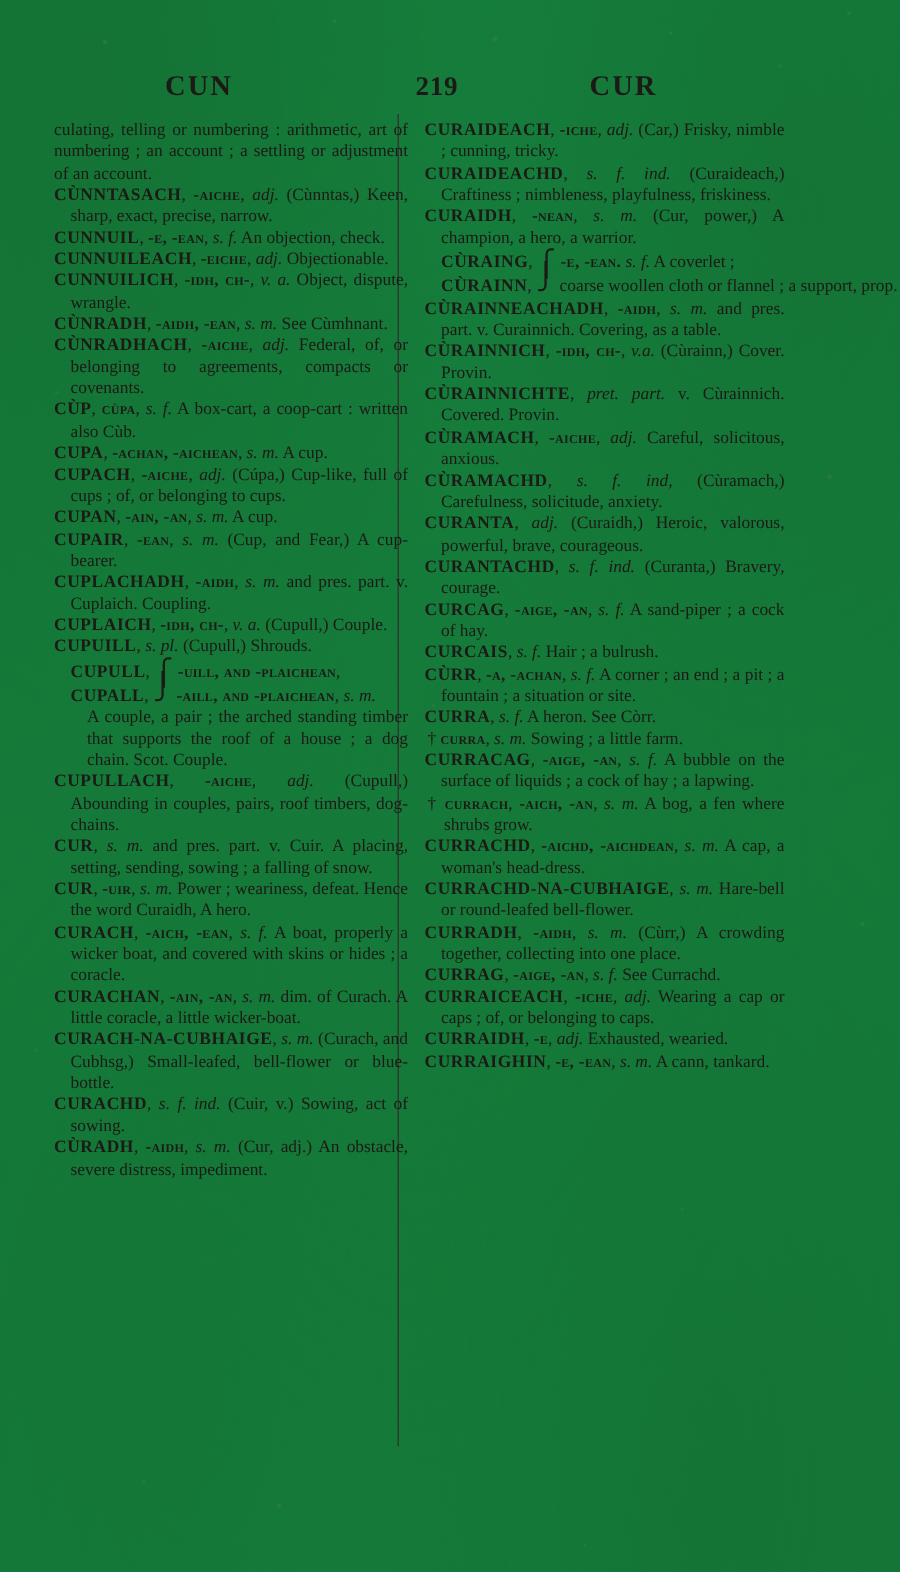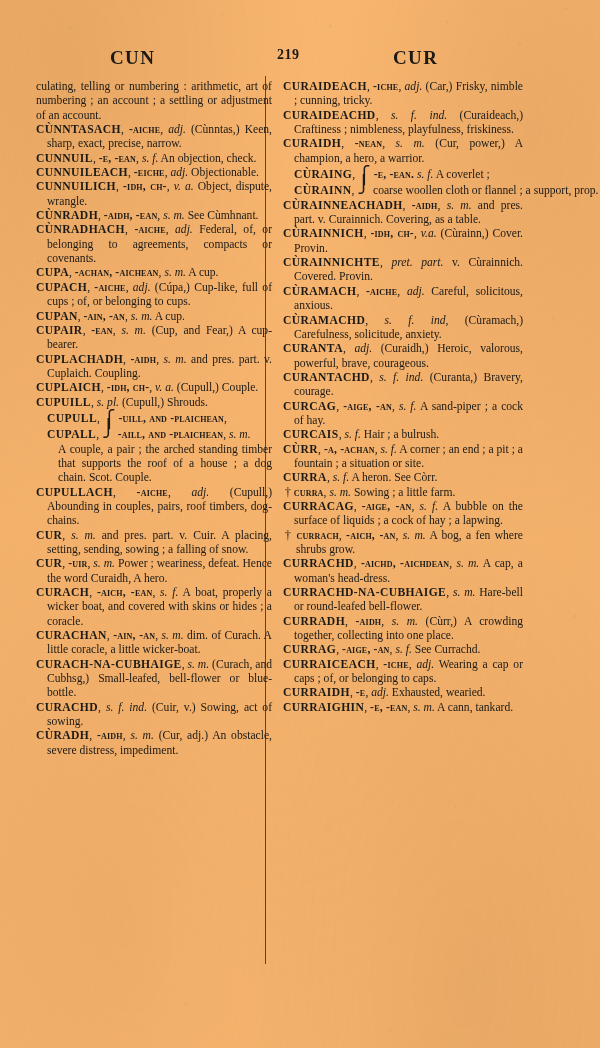--- a/index.html
+++ b/index.html
@@ -44,21 +44,21 @@
     z-index: 5;
   }
   .rh {
     position: absolute;
     font-size: 19px;
     font-weight: bold;
     letter-spacing: 1.4px;
     white-space: nowrap;
   }
   .rh-left  { left: 110px; }
-  .rh-mid   { left: 277px; font-size: 14px; letter-spacing: .5px; }
+  .rh-mid   { left: 277px; font-size: 18px; letter-spacing: .5px; }
   .rh-right { left: 393px; }
 
   .cols {
     position: absolute;
     top: 80px;
     left: 0;
     width: 600px;
     z-index: 5;
   }
   .col {
@@ -107,21 +107,21 @@
     position: relative;
     padding-left: 11px;
   }
   .bg-rows { display: block; }
   .bg-row { white-space: nowrap; }
   .bg-tail { display: block; }
 </style>
 </head>
 <body>
 
-<div id="page" style="background: #fdba74; color: rgb(28, 26, 22);">
+<div id="page" style="background: #15803d; color: rgb(28, 26, 22);">
 
   <svg id="specks" viewBox="0 0 600 1048" preserveAspectRatio="none">
     <g fill="#9c8c68">
       <circle cx="70" cy="28" r="1.5" opacity=".35"></circle>
       <circle cx="223" cy="14" r="1.1" opacity=".3"></circle>
       <circle cx="330" cy="26" r="1.7" opacity=".28"></circle>
       <circle cx="447" cy="22" r="1.2" opacity=".33"></circle>
       <circle cx="520" cy="44" r="1.6" opacity=".25"></circle>
       <circle cx="566" cy="9" r="1.3" opacity=".3"></circle>
       <circle cx="38" cy="262" r="1.4" opacity=".25"></circle>
@@ -146,20 +146,21 @@
 
   <div class="cols">
     <div class="col col-left" id="colLeft">
         <p class="entry" style="text-indent: 0px; padding-left: 0px;"><span>culating, telling or numbering : arithmetic, art of numbering ; an account ; a settling or adjustment of an account.</span></p>
         <p class="entry"><span class="hw">CÙNNTASACH</span>, <span class="sc">-aiche</span>, <span class="it">adj.</span>  <span>(Cùnntas,)</span> <span>Keen, sharp, exact, precise, narrow.</span></p>
         <p class="entry"><span class="hw">CUNNUIL</span>, <span class="sc">-e, -ean</span>, <span class="it">s. f.</span> <span>An objection, check.</span></p>
         <p class="entry"><span class="hw">CUNNUILEACH</span>, <span class="sc">-eiche</span>, <span class="it">adj.</span> <span>Objectionable.</span></p>
         <p class="entry"><span class="hw">CUNNUILICH</span>, <span class="sc">-idh, ch-</span>, <span class="it">v. a.</span> <span>Object, dispute, wrangle.</span></p>
         <p class="entry"><span class="hw">CÙNRADH</span>, <span class="sc">-aidh, -ean</span>, <span class="it">s. m.</span> <span>See Cùmhnant.</span></p>
         <p class="entry"><span class="hw">CÙNRADHACH</span>, <span class="sc">-aiche</span>, <span class="it">adj.</span> <span>Federal, of, or belonging to agreements, compacts or covenants.</span></p>
+        <p class="entry"><span class="hw">CÙP</span>, <span class="sc">cùpa</span>, <span class="it">s. f.</span> <span>A box-cart, a coop-cart : written also Cùb.</span></p>
         <p class="entry"><span class="hw">CUPA</span>, <span class="sc">-achan, -aichean</span>, <span class="it">s. m.</span> <span>A cup.</span></p>
         <p class="entry"><span class="hw">CUPACH</span>, <span class="sc">-aiche</span>, <span class="it">adj.</span>  <span>(Cúpa,)</span> <span>Cup-like, full of cups ; of, or belonging to cups.</span></p>
         <p class="entry"><span class="hw">CUPAN</span>, <span class="sc">-ain, -an</span>, <span class="it">s. m.</span> <span>A cup.</span></p>
         <p class="entry"><span class="hw">CUPAIR</span>, <span class="sc">-ean</span>, <span class="it">s. m.</span>  <span>(Cup, and Fear,)</span> <span>A cup-bearer.</span></p>
         <p class="entry"><span class="hw">CUPLACHADH</span>, <span class="sc">-aidh</span>, <span class="it">s. m.</span> <span>and pres. part. v. Cuplaich. Coupling.</span></p>
         <p class="entry"><span class="hw">CUPLAICH</span>, <span class="sc">-idh, ch-</span>, <span class="it">v. a.</span>  <span>(Cupull,)</span> <span>Couple.</span></p>
         <p class="entry"><span class="hw">CUPUILL</span>, <span class="it">s. pl.</span>  <span>(Cupull,)</span> <span>Shrouds.</span></p>
         <p class="entry brace-group" style="text-indent: 0px;">
           <span class="bg-rows"><span class="bg-row"><span class="hw">CUPULL</span>, <span style="font-size: 17px; position: relative; top: 3px;">⎧</span> <span class="sc">-uill, and -plaichean</span>, </span><br><span class="bg-row"><span class="hw">CUPALL</span>, <span style="font-size: 17px; position: relative; top: -4px;">⎭</span> <span class="sc">-aill, and -plaichean</span>,   <span class="it">s. m.</span></span></span>
           <span class="bg-tail" style="padding-left: 11px;">A couple, a pair ; the arched standing timber that supports the roof of a house ; a dog chain. Scot. Couple.</span>

